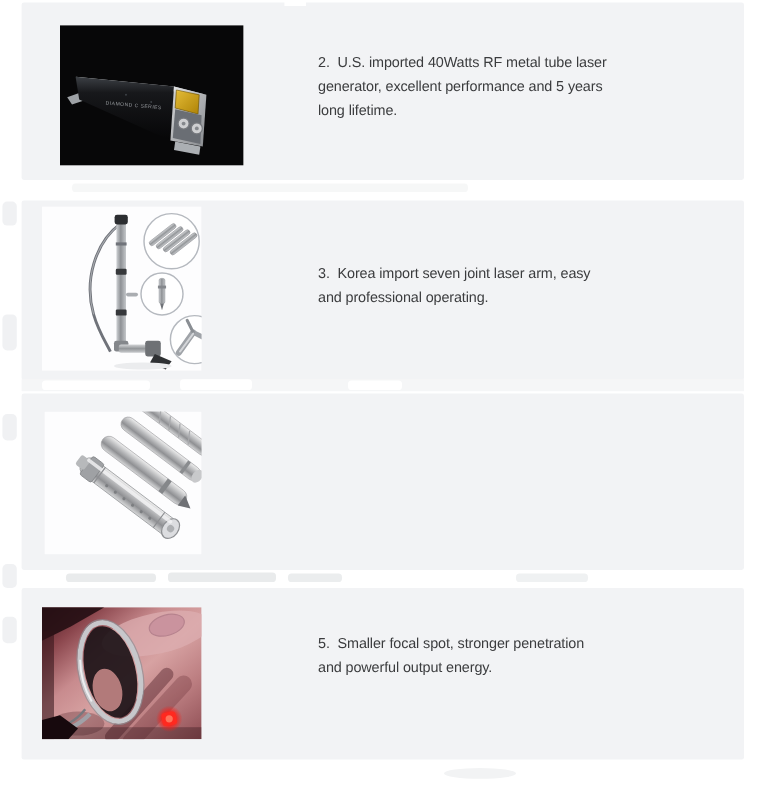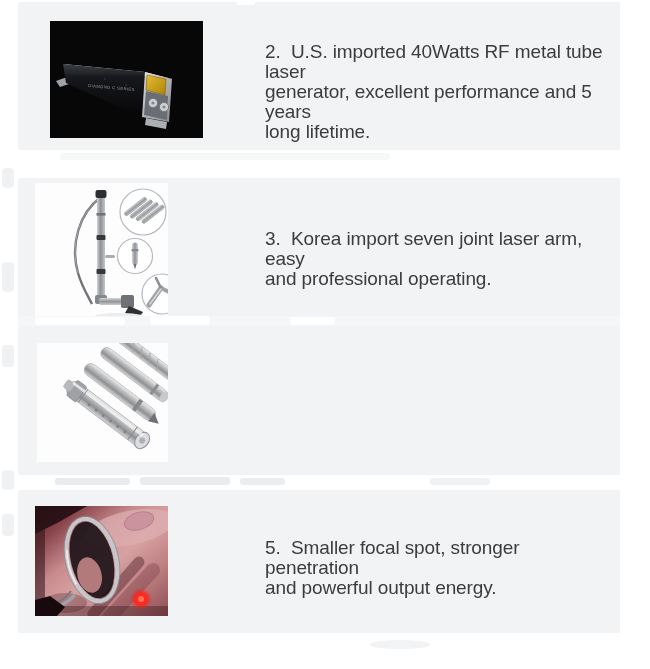--- a/index.html
+++ b/index.html
@@ -7,21 +7,21 @@
     position:relative;width:650px;height:669px;background:#ffffff;overflow:hidden;
     font-family:"Liberation Sans",sans-serif;
   }
   .panel{
     position:absolute;left:18px;width:602px;background:#f2f3f5;border-radius:2px;
   }
   .photo{position:absolute;line-height:0;}
   .photo svg{display:block;}
   .feature-text{
     position:absolute;left:247px;width:352px;margin:0;
-    font-size:19px;line-height:20px;color:#3b3c3e;
+    font-size:12px;line-height:20px;color:#3b3c3e;
     white-space:pre-line;letter-spacing:-0.1px;
   }
   
   .art{position:absolute;}
 </style>
 </head>
 <body>
 
 <div id="page">
 
@@ -64,21 +64,21 @@
         <text transform="translate(38,66) rotate(5)" font-size="4.2" fill="#95989c" letter-spacing="0.4">DIAMOND C SERIES</text>
         <circle cx="55" cy="58" r="0.8" fill="#3e4247"></circle>
           <circle cx="76" cy="64" r="0.8" fill="#3e4247"></circle>
       </svg>
     </div>
     <p class="feature-text" style="top:40px">2.&nbsp; U.S. imported 40Watts RF metal tube laser
 generator, excellent performance and 5 years
 long lifetime.</p>
   </div>
 
-  <div class="panel" style="top:178px;height:150px">
+  <div class="panel" style="top:167px;height:150px">
     <div class="photo" style="left:17px;top:5px">
       <svg width="133" height="137" viewBox="0 0 133 137">
         <defs>
           <linearGradient id="g2pole" x1="0" y1="0" x2="1" y2="0">
             <stop offset="0" stop-color="#cfd2d5"></stop>
               <stop offset="0.45" stop-color="#8e9195"></stop>
               <stop offset="1" stop-color="#c4c7ca"></stop>
           </linearGradient>
           <linearGradient id="g2h" x1="0" y1="0" x2="0" y2="1">
             <stop offset="0" stop-color="#d4d6d8"></stop>
@@ -225,21 +225,21 @@
         <path d="M40,89 C31,98 19,104 7,104" fill="none" stroke="#a0a1a7" stroke-width="3.6"></path>
         <path d="M36,85 C28,95 17,101 5,100" fill="none" stroke="#77787e" stroke-width="2"></path>
         <polygon points="0,94 15,90 30,101 22,110 0,110" fill="#17090d"></polygon>
         <circle cx="106" cy="93" r="11" fill="url(#g4red)"></circle>
         <g transform="rotate(-10 106 93)">
             <rect x="100" y="87.5" width="12" height="11" rx="2.5" fill="#ff2a20" opacity="0.95"></rect>
           </g>
         <circle cx="106" cy="93" r="3" fill="#ff7a60" opacity="0.9"></circle>
       </svg>
     </div>
-    <p class="feature-text" style="top:48px">5.&nbsp; Smaller focal spot, stronger penetration
+    <p class="feature-text" style="top:36px">5.&nbsp; Smaller focal spot, stronger penetration
 and powerful output energy.</p>
   </div>
 
   <div class="art" style="left:237px;top:0;width:18px;height:5px;background:#ffffff"></div>
   <div class="art" style="left:60px;top:153px;width:330px;height:7px;background:#eef0f1;opacity:.55;border-radius:3px"></div>
   <div class="art" style="left:18px;top:316px;width:602px;height:10px;background:#f5f6f7"></div>
   <div class="art" style="left:35px;top:317px;width:90px;height:8px;background:#ffffff;border-radius:3px"></div>
   <div class="art" style="left:150px;top:316px;width:60px;height:9px;background:#ffffff;border-radius:3px"></div>
   <div class="art" style="left:290px;top:317px;width:45px;height:8px;background:#ffffff;border-radius:3px"></div>
   <div class="art" style="left:55px;top:478px;width:75px;height:7px;background:#e9ebec;border-radius:3px"></div>

